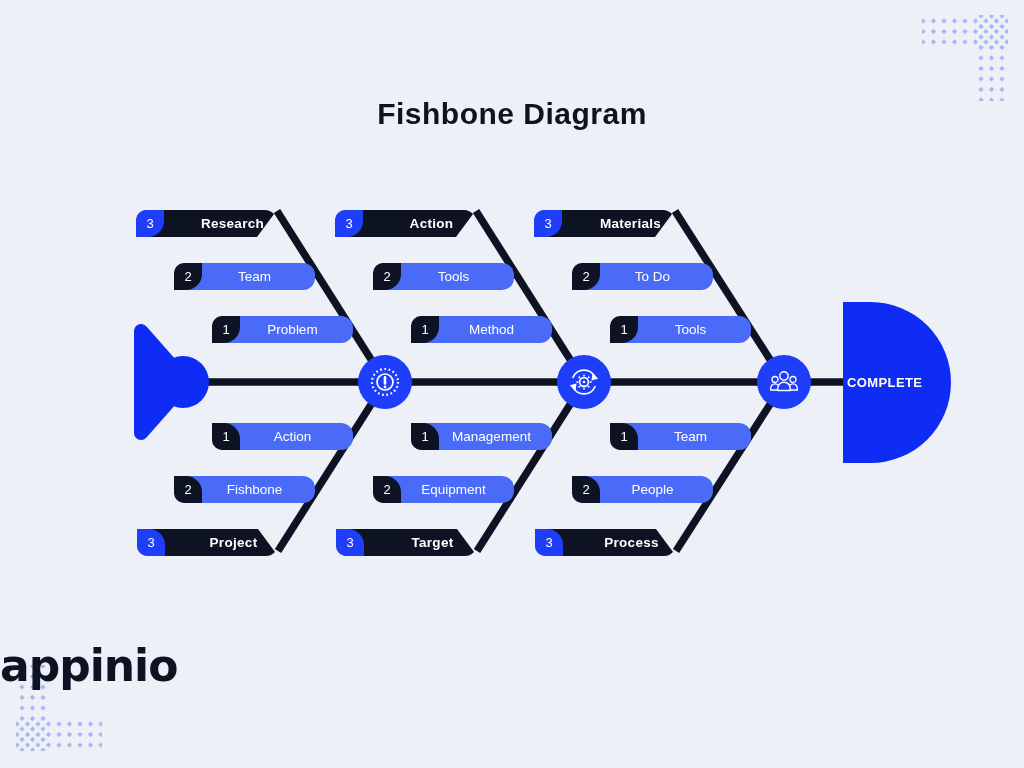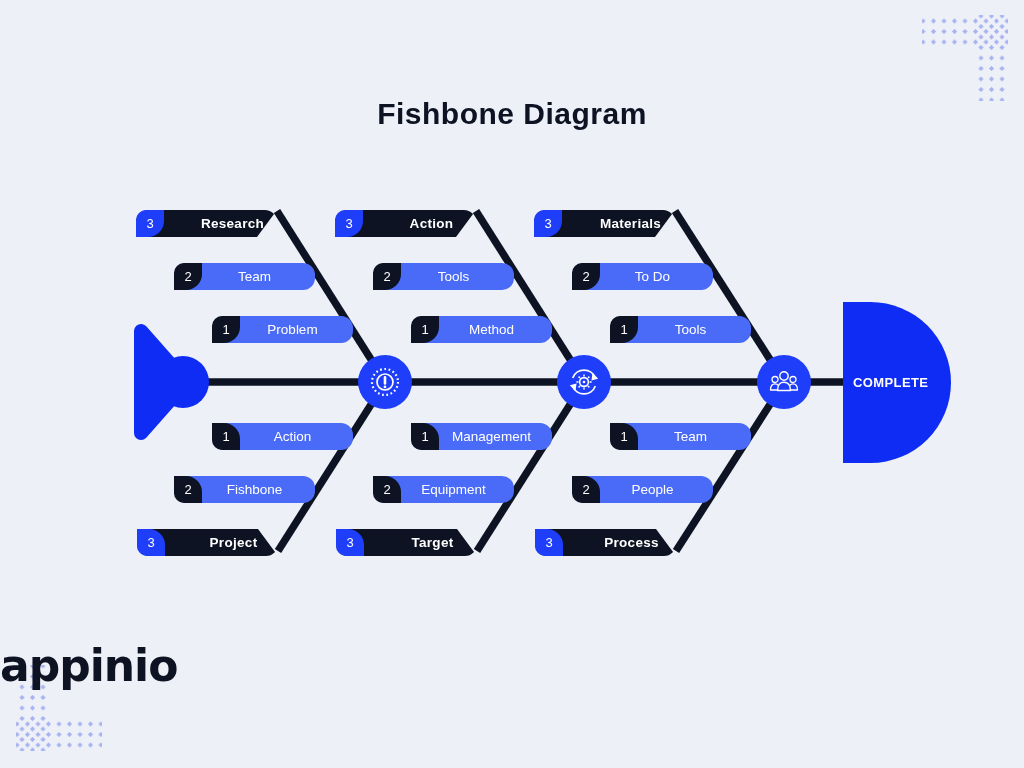--- a/index.html
+++ b/index.html
@@ -83,21 +83,21 @@
   }
   .node svg{display:block;}
 
   
   .head{
     position:absolute;z-index:2;
     left:843px;top:302px;width:108px;height:161px;
     background:var(--head-blue);
     border-radius:0 81px 81px 0;
     display:flex;align-items:center;justify-content:flex-start;
-    padding-left:10px;
+    padding-left:4px;
   }
   .head .head-label{
     color:#fff;font-size:13px;font-weight:700;letter-spacing:.4px;
   }
 </style>
 </head>
 <body style="background: rgb(238, 240, 248);">
 
 <div class="canvas">
 

